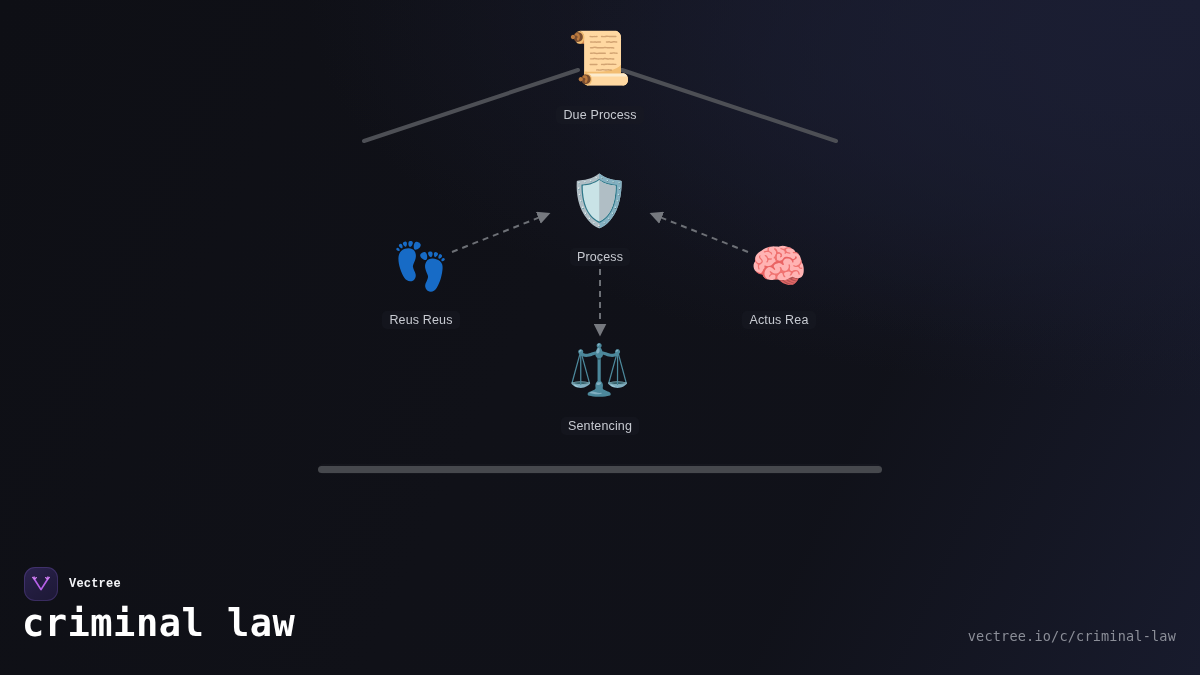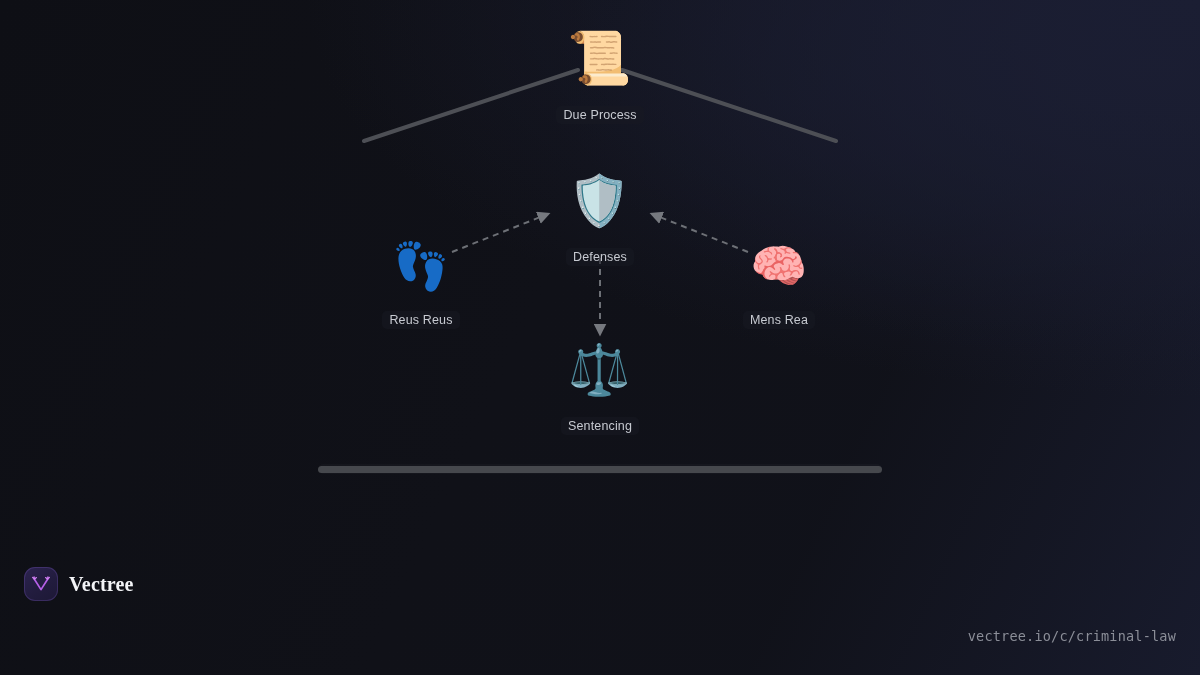--- a/index.html
+++ b/index.html
@@ -88,22 +88,22 @@
     display:flex; align-items:center; gap:11px;
   }
   #brand-mark {
     width:34px; height:34px;
     border-radius:11px;
     background:linear-gradient(145deg,#2c2350 0%,#221c3e 55%,#1d1836 100%);
     box-shadow:inset 0 0 0 1px rgba(150,110,230,0.22);
     display:flex; align-items:center; justify-content:center;
   }
   #brand-name {
-    font-family:Liberation Serif, serif;
-    font-size:20px;
+    font-family:Liberation Mono, monospace;
+    font-size:12px;
     font-weight:700;
     color:#f3f4f7;
     letter-spacing:0.2px;
   }
   #page-title {
     position:absolute;
     left:22px; top:55px;
     font-family:"DejaVu Sans Mono", monospace;
     font-size:37px;
     font-weight:700;
@@ -144,31 +144,31 @@
       <line x1="600" y1="258" x2="600" y2="334" stroke="#6d7076" stroke-width="2" stroke-dasharray="6 5" marker-end="url(#arrow-head)"></line>
     </svg>
 
     <div class="node" style="left:600px; top:32px;">
       <span class="glyph" style="font-size:52px;">📜</span>
       <span class="label">Due Process</span>
     </div>
 
     <div class="node" style="left:600px; top:176px;">
       <span class="glyph" style="font-size:50px;">🛡️</span>
-      <span class="label">Defenses</span>
+      <span class="label">Process</span>
     </div>
 
     <div class="node" style="left:421px; top:243px;">
       <span class="glyph" style="font-size:46px;">👣</span>
       <span class="label">Reus Reus</span>
     </div>
 
     <div class="node" style="left:779px; top:243px;">
       <span class="glyph" style="font-size:46px;">🧠</span>
-      <span class="label">Mens Rea</span>
+      <span class="label">Actus Rea</span>
     </div>
 
     <div class="node" style="left:600px; top:345px;">
       <span class="glyph" style="font-size:50px;">⚖️</span>
       <span class="label">Sentencing</span>
     </div>
 
   </div>
 
   <div id="scroll-track">
@@ -181,18 +181,19 @@
       <div id="brand-mark">
         <svg width="22" height="22" viewBox="0 0 22 22" xmlns="http://www.w3.org/2000/svg">
           <path d="M4.4 6.2 L11 16.6 L17.6 6.2" fill="none" stroke="#b660e8" stroke-width="1.7" stroke-linecap="round" stroke-linejoin="round"></path>
           <path d="M4.4 6.2 L2.6 4.4 M4.4 6.2 L6.4 4.6 M4.4 6.2 L4.1 3.9" fill="none" stroke="#d07df5" stroke-width="1.3" stroke-linecap="round"></path>
           <path d="M17.6 6.2 L19.4 4.4 M17.6 6.2 L15.6 4.6 M17.6 6.2 L17.9 3.9" fill="none" stroke="#d07df5" stroke-width="1.3" stroke-linecap="round"></path>
         </svg>
       </div>
       <span id="brand-name">Vectree</span>
     </div>
 
+    <div id="page-title">criminal law</div>
 
     <div id="site-url">vectree.io/c/criminal-law</div>
 
   </div>
 
 </div>
 
 </body></html>

